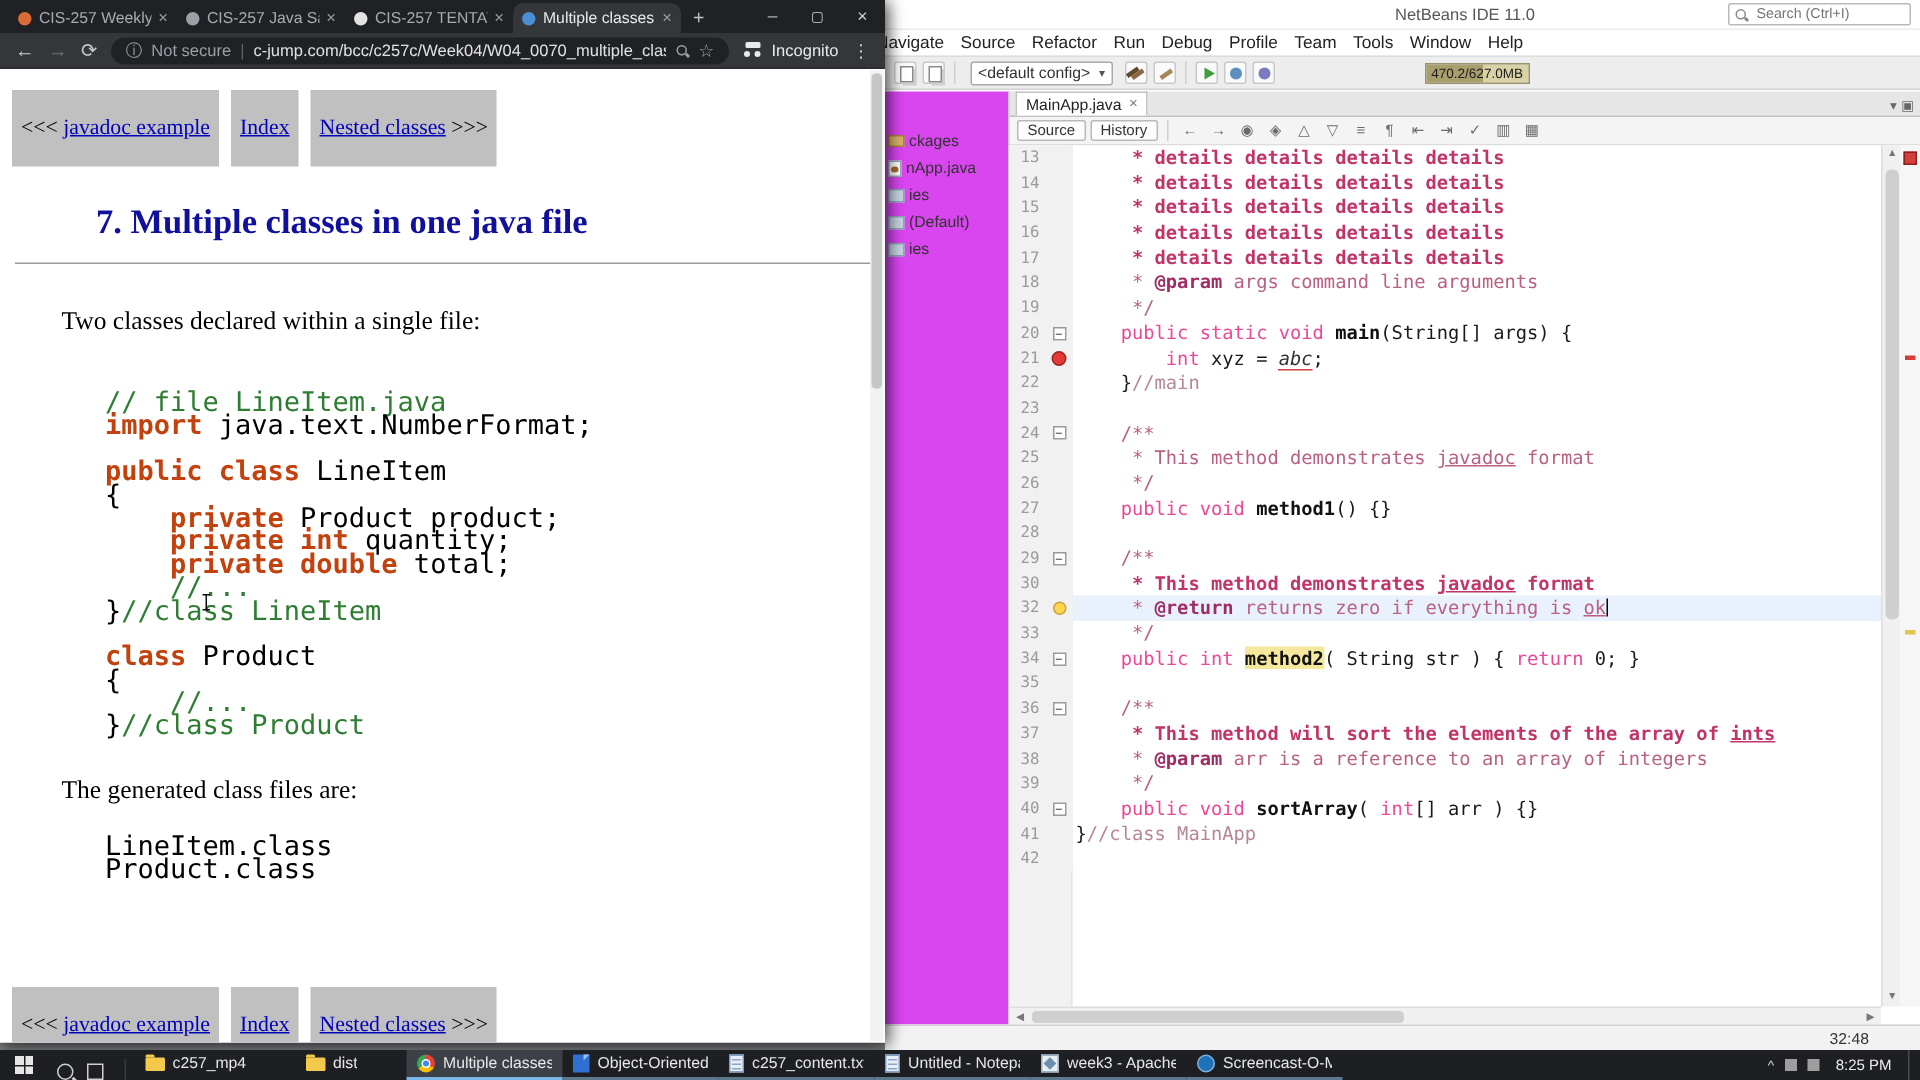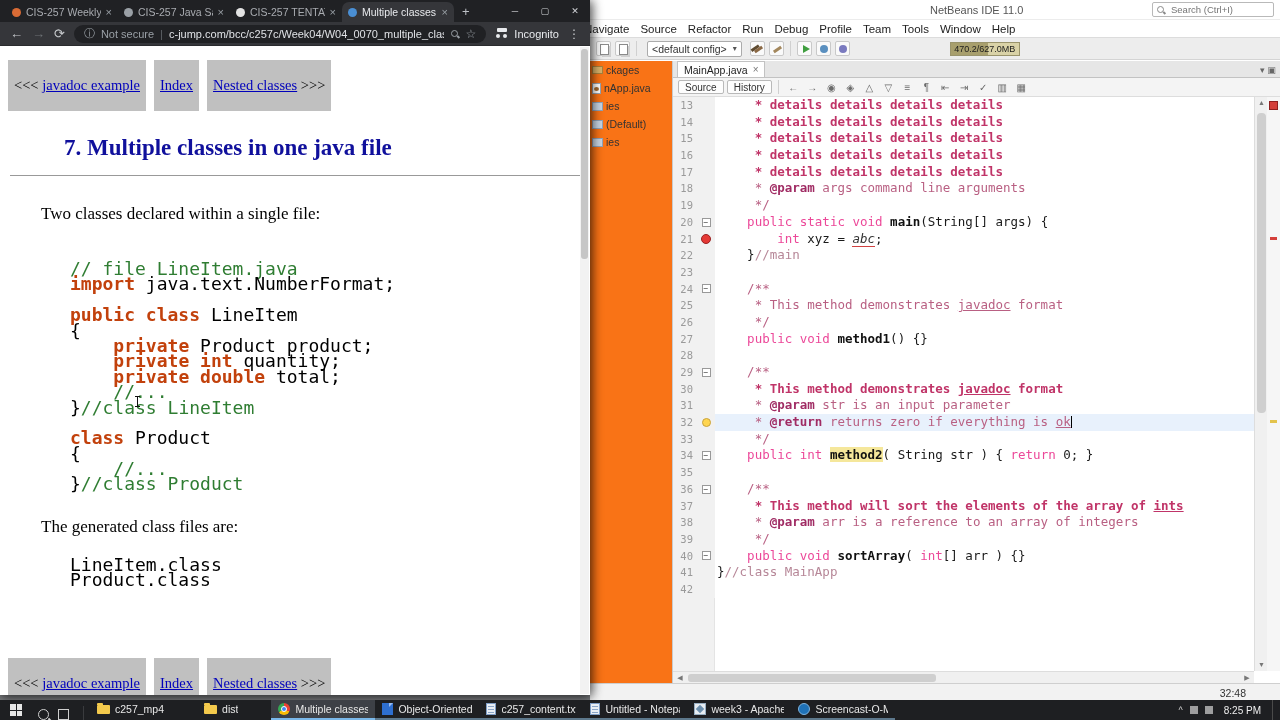--- a/index.html
+++ b/index.html
@@ -24,21 +24,21 @@
   .nbi-clean::before{content:"";position:absolute;left:3px;top:6px;width:9px;height:3px;background:#a3875c;transform:rotate(-35deg)}
   .nbi-run::before{content:"";position:absolute;left:5px;top:3px;border-left:7px solid #3f9e3f;border-top:4px solid transparent;border-bottom:4px solid transparent}
   .nbi-debug::before{content:"";position:absolute;left:3px;top:3px;width:8px;height:8px;border-radius:50%;background:#5a8fbf}
   .nbi-profile::before{content:"";position:absolute;left:3px;top:3px;width:8px;height:8px;border-radius:50%;background:#7a7abf}
   .nb-combo{height:16px;background:#fff;border:1px solid #ababab;border-radius:2px;display:flex;align-items:center;gap:6px;padding:0 4px;font-size:10.5px;color:#333;margin:0 4px}
   .combo-caret{font-size:8px;color:#555}
   .nb-memory{height:14px;min-width:70px;border:1px solid #9a946c;background:linear-gradient(90deg,#a89f6d 0 55%,#d9d2a7 55%);font-size:9px;color:#1c1c1c;display:flex;align-items:center;justify-content:center;padding:0 2px;margin-left:96px}
   .nb-sep{width:1px;height:15px;background:#d0d0d0;margin:0 2px}
 
   .nb-main{position:absolute;top:61px;bottom:17px;left:0;right:0;display:flex}
-  .nb-projects{width:83px;background:#f97316;border-right:1px solid #c9c9c9;overflow:hidden}
+  .nb-projects{width:83px;background:#d946ef;border-right:1px solid #c9c9c9;padding-top:24px;overflow:hidden}
   .proj-row{height:18px;display:flex;align-items:center;gap:3px;padding-left:2px;font-size:10.5px;color:#333;white-space:nowrap}
   .pi{flex:none;display:inline-block}
   .pi-pkg{width:11px;height:8px;background:#d9b26a;border:1px solid #a7813c}
   .pi-java{width:9px;height:11px;background:#fff;border:1px solid #9aa7b5;position:relative}
   .pi-java::before{content:"";position:absolute;left:1px;top:3px;width:5px;height:4px;background:#a66a2e;border-radius:50%}
   .pi-lib,.pi-jdk{width:11px;height:9px;background:#c7d4e2;border:1px solid #8fa3ba}
 
   .nb-editor{flex:1;display:flex;flex-direction:column;min-width:0}
   .ed-tabs{height:17px;background:#e6e6e6;border-bottom:1px solid #c2c2c2;display:flex;align-items:flex-end;padding-left:4px}
   .ed-tab{height:16px;background:#fff;border:1px solid #c2c2c2;border-bottom:none;display:flex;align-items:center;gap:5px;padding:0 6px;font-size:10.5px;color:#222}
@@ -359,25 +359,20 @@
                 <span class="fold-box" data-interactable="true">−</span>
               </span>
               <div class="ed-code" data-interactable="false"><span class="seg jd" data-interactable="false">    /**</span></div>
             </div>
             <div class="ed-row" data-interactable="true">
               <span class="ed-num" data-interactable="false">30</span>
               <span class="ed-glyph" data-interactable="false"></span>
               <div class="ed-code" data-interactable="false"><span class="seg jdb" data-interactable="false">     * This method demonstrates </span><span class="seg jdb u" data-interactable="false">javadoc</span><span class="seg jdb" data-interactable="false"> format</span></div>
             </div>
             <div class="ed-row" data-interactable="true">
-              <span class="ed-num" data-interactable="false">31</span>
-              <span class="ed-glyph" data-interactable="false"></span>
-              <div class="ed-code" data-interactable="false"><span class="seg jd" data-interactable="false">     * </span><span class="seg tag" data-interactable="false">@param</span><span class="seg jd" data-interactable="false"> str is an input parameter</span></div>
-            </div>
-            <div class="ed-row" data-interactable="true">
               <span class="ed-num" data-interactable="false">32</span>
               <span class="ed-glyph" data-interactable="false">
                 <span class="badge-hint" data-interactable="true"></span>
               </span>
               <div class="ed-code caret-line" data-interactable="false"><span class="seg jd" data-interactable="false">     * </span><span class="seg tag" data-interactable="false">@return</span><span class="seg jd" data-interactable="false"> returns zero if everything is </span><span class="seg jd u" data-interactable="false">ok</span><span class="caret-bar" data-interactable="false"></span></div>
             </div>
             <div class="ed-row" data-interactable="true">
               <span class="ed-num" data-interactable="false">33</span>
               <span class="ed-glyph" data-interactable="false"></span>
               <div class="ed-code" data-interactable="false"><span class="seg jd" data-interactable="false">     */</span></div>

